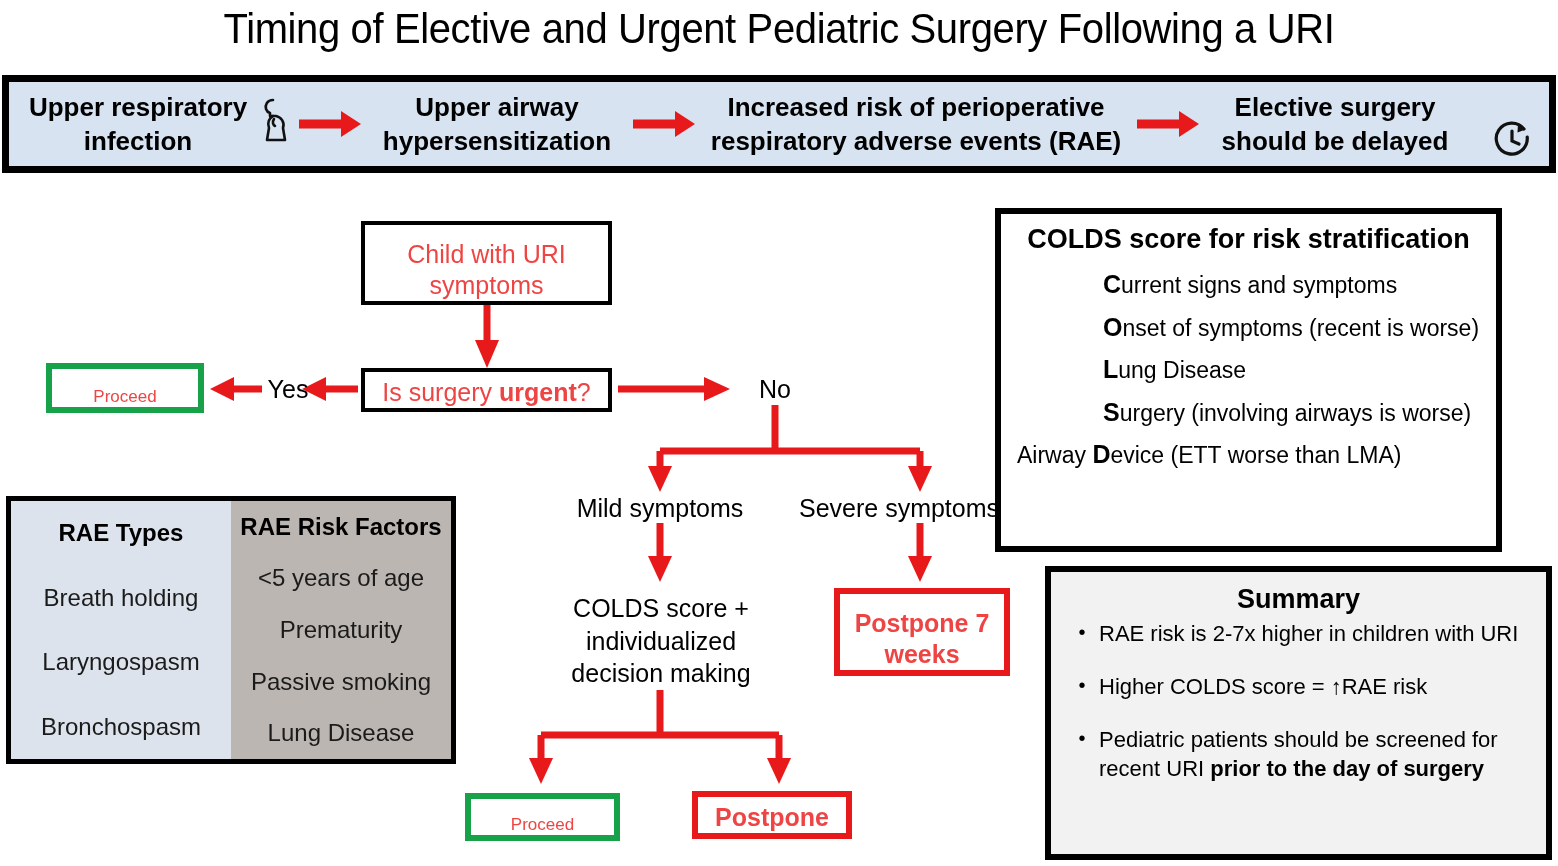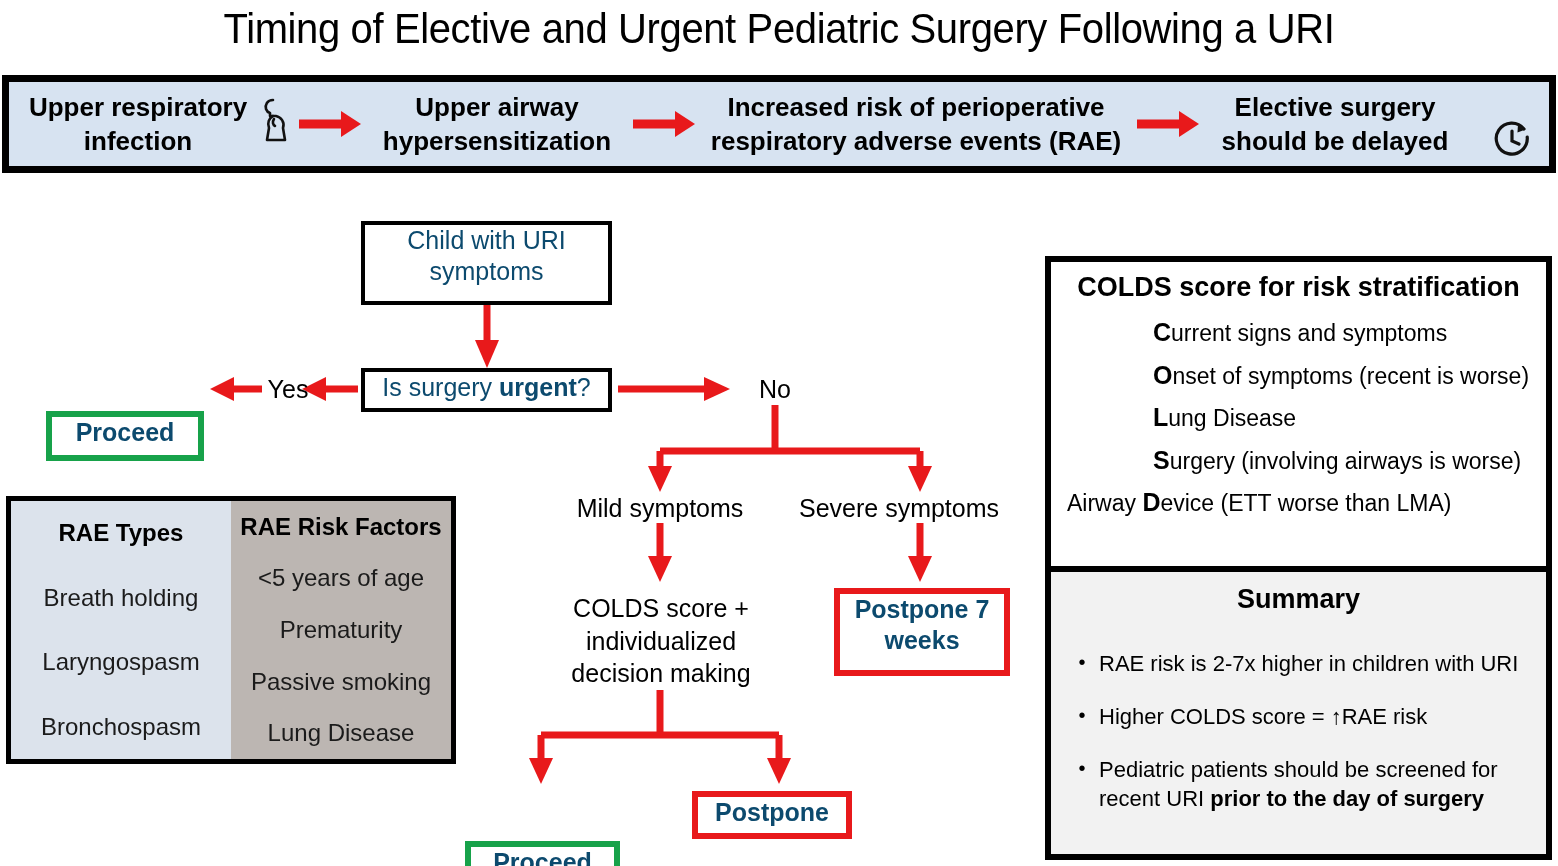--- a/index.html
+++ b/index.html
@@ -76,29 +76,29 @@
   .clock-icon {
     position: absolute;
     right: 14px;
     top: 36px;
   }
 
   
   .box {
     position: absolute;
     display: flex;
-    align-items: flex-start;
+    align-items: flex-end;
     justify-content: center;
     text-align: center;
     background: #ffffff;
-    color: #0c4a6e;
+    color: #ef4444;
     line-height: 1.25;
   }
   .box-black { border: 4px solid #000; font-size: 25px; }
-  .box-green { border: 6px solid #17a24a; font-size: 25px; font-weight: bold; margin-top: 48px; }
+  .box-green { border: 6px solid #17a24a; font-size: 17px; font-weight: normal; }
   .box-red   { border: 6px solid #e8191b; font-size: 25px; font-weight: bold; }
 
   .flow-label {
     position: absolute;
     font-size: 25px;
     color: #000;
     text-align: center;
     line-height: 1.3;
     white-space: pre-line;
   }
@@ -128,27 +128,26 @@
     align-items: center;
     justify-content: center;
     font-size: 24px;
     color: #1b1b1b;
   }
   .rae-cell.head { font-weight: bold; color: #000; }
 
   
   .colds {
     position: absolute;
-    left: 1045px; top: 208px;
+    left: 995px; top: 208px;
     width: 507px;
     height: 344px;
     background: #ffffff;
     border: 6px solid #000;
     padding: 10px 16px 16px 16px;
-    margin-top: 48px;
   }
   .colds-title {
     text-align: center;
     font-size: 27px;
     font-weight: bold;
     color: #000;
     margin-bottom: 14px;
   }
   .colds-row {
     font-size: 23px;
@@ -168,21 +167,21 @@
     height: 294px;
     background: #f2f2f2;
     border: 6px solid #000;
     padding: 12px 14px 10px 14px;
   }
   .summary-title {
     text-align: center;
     font-size: 27px;
     font-weight: bold;
     color: #000;
-    margin-bottom: 34px;
+    margin-bottom: 4px;
   }
   .summary-item {
     display: flex;
     font-size: 22px;
     color: #000;
     line-height: 1.32;
     margin-bottom: 24px;
   }
   .summary-bullet {
     width: 34px;

